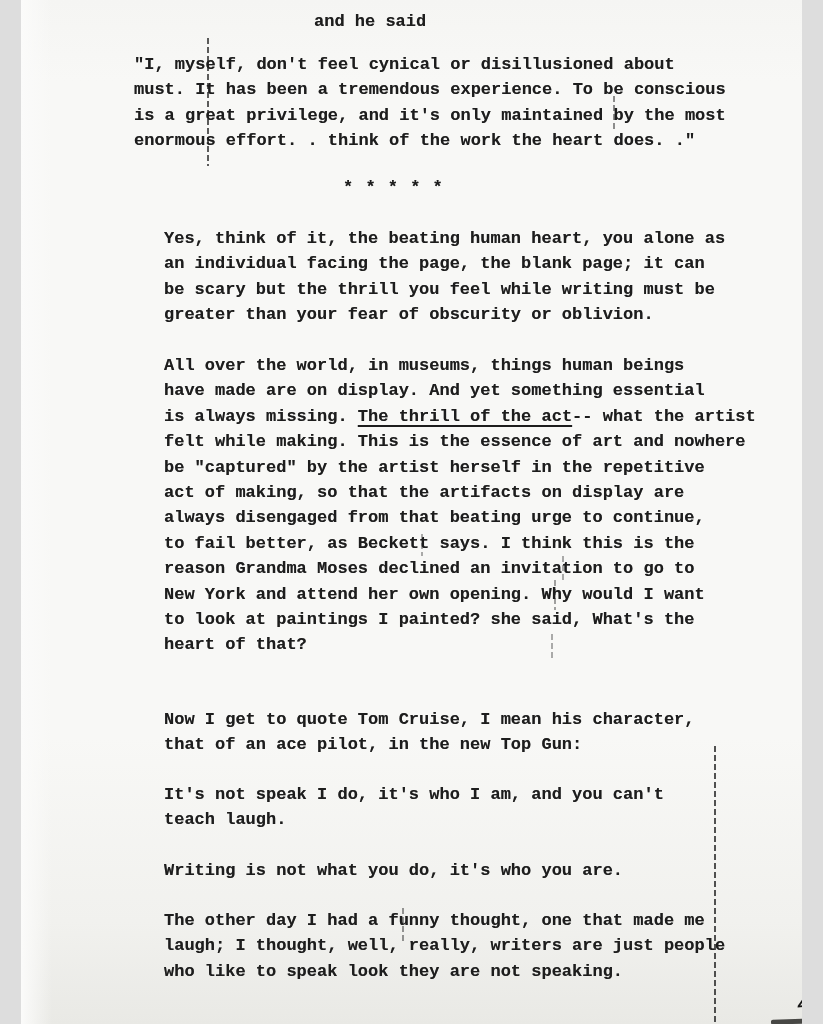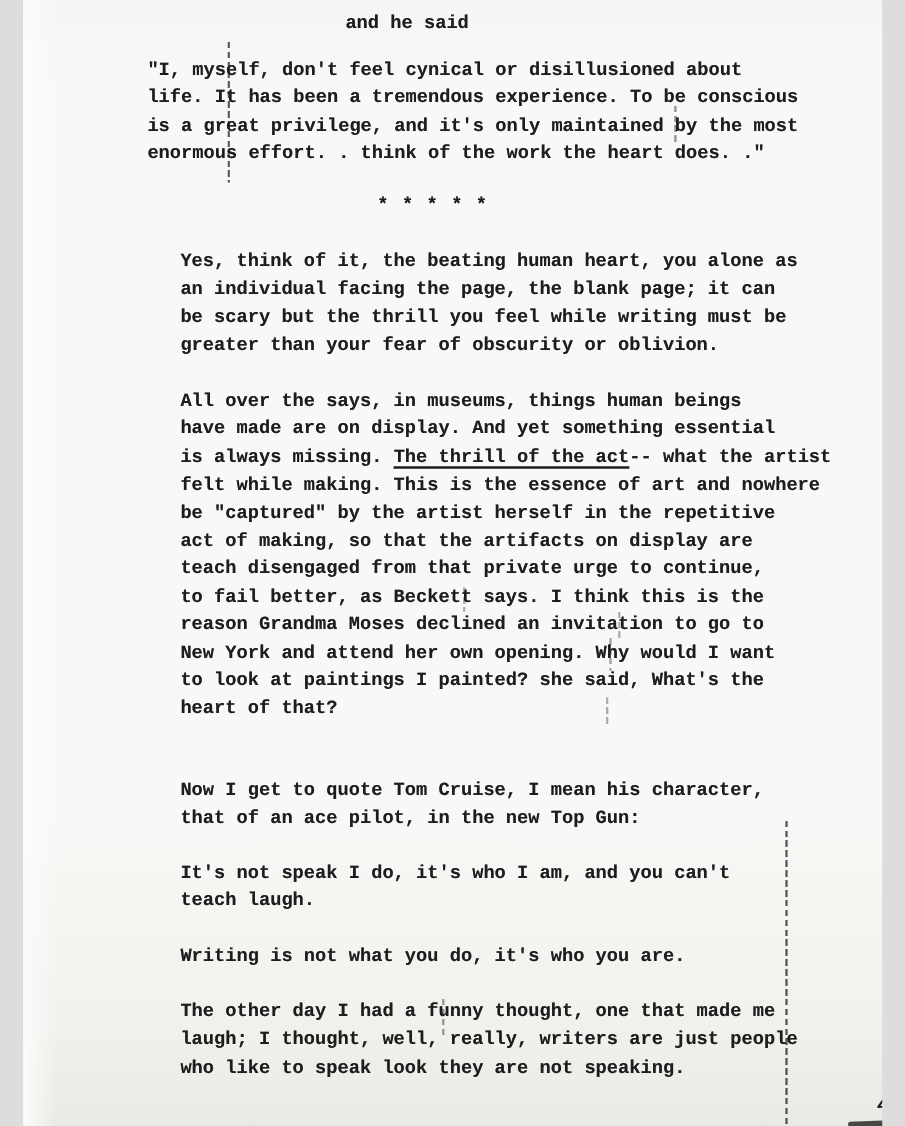--- a/index.html
+++ b/index.html
@@ -64,44 +64,44 @@
 <body>
 
 <div class="page">
 
   <div class="block" style="left:293px; top:9px;">
     <div class="line">and he said</div>
   </div>
 
   <div class="block" style="left:113px; top:52px;">
     <div class="line">"I, myself, don't feel cynical or disillusioned about</div>
-    <div class="line">life. It has been a tremendous experience. To be conscious</div>
+    <div class="line">must. It has been a tremendous experience. To be conscious</div>
     <div class="line">is a great privilege, and it's only maintained by the most</div>
     <div class="line">enormous effort. . think of the work the heart does. ."</div>
   </div>
 
   <div class="block sep" style="left:322px; top:175px;">
     <div class="line">* * * * *</div>
   </div>
 
   <div class="block" style="left:143px; top:226px;">
     <div class="line">Yes, think of it, the beating human heart, you alone as</div>
     <div class="line">an individual facing the page, the blank page; it can</div>
     <div class="line">be scary but the thrill you feel while writing must be</div>
     <div class="line">greater than your fear of obscurity or oblivion.</div>
   </div>
 
   <div class="block" style="left:143px; top:353px;">
-    <div class="line">All over the says, in museums, things human beings</div>
+    <div class="line">All over the world, in museums, things human beings</div>
     <div class="line">have made are on display. And yet something essential</div>
     <div class="line"><span>is always missing. </span><span class="uline">The thrill of the act</span><span>-- what the artist</span></div>
     <div class="line">felt while making. This is the essence of art and nowhere</div>
     <div class="line">be "captured" by the artist herself in the repetitive</div>
     <div class="line">act of making, so that the artifacts on display are</div>
-    <div class="line">teach disengaged from that private urge to continue,</div>
+    <div class="line">always disengaged from that beating urge to continue,</div>
     <div class="line">to fail better, as Beckett says. I think this is the</div>
     <div class="line">reason Grandma Moses declined an invitation to go to</div>
     <div class="line">New York and attend her own opening. Why would I want</div>
     <div class="line">to look at paintings I painted? she said, What's the</div>
     <div class="line">heart of that?</div>
   </div>
 
   <div class="block" style="left:143px; top:707px;">
     <div class="line">Now I get to quote Tom Cruise, I mean his character,</div>
     <div class="line">that of an ace pilot, in the new Top Gun:</div>

